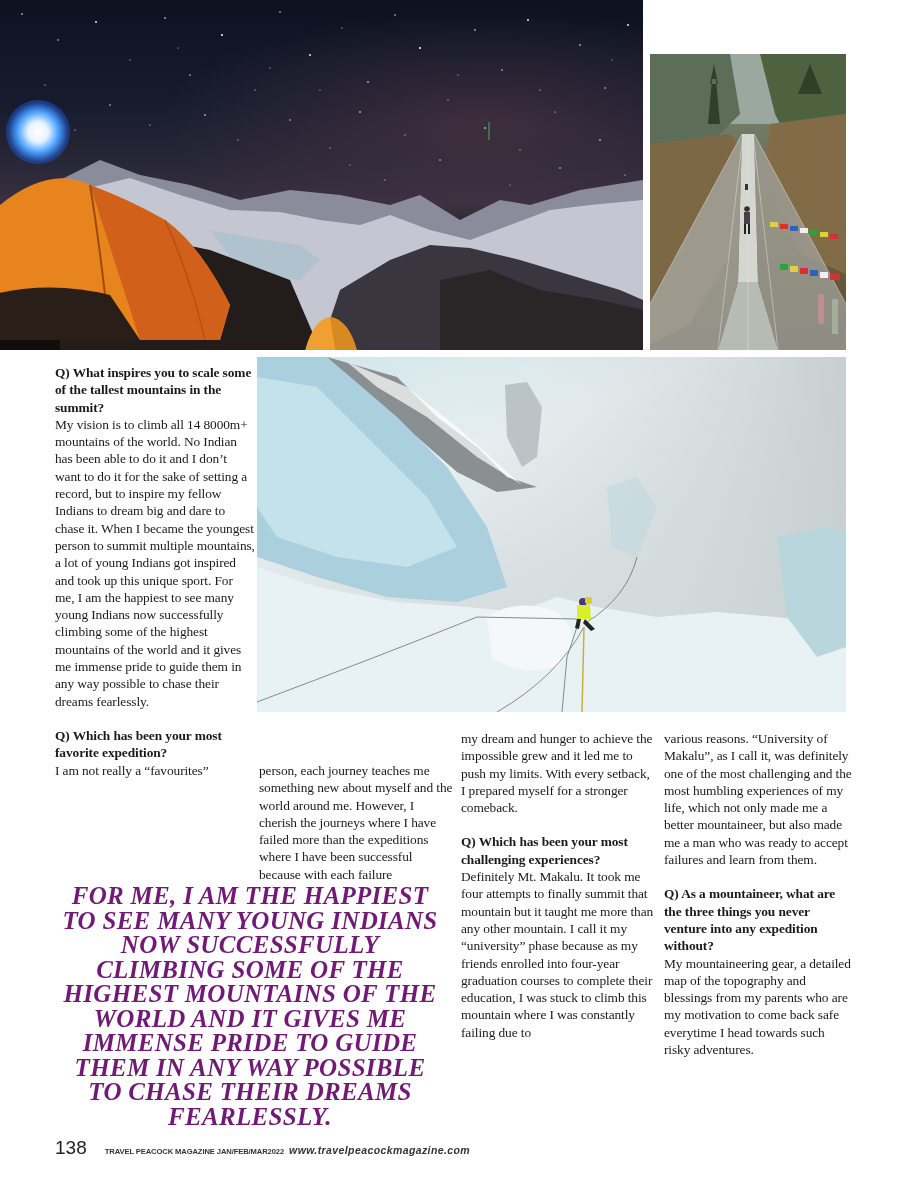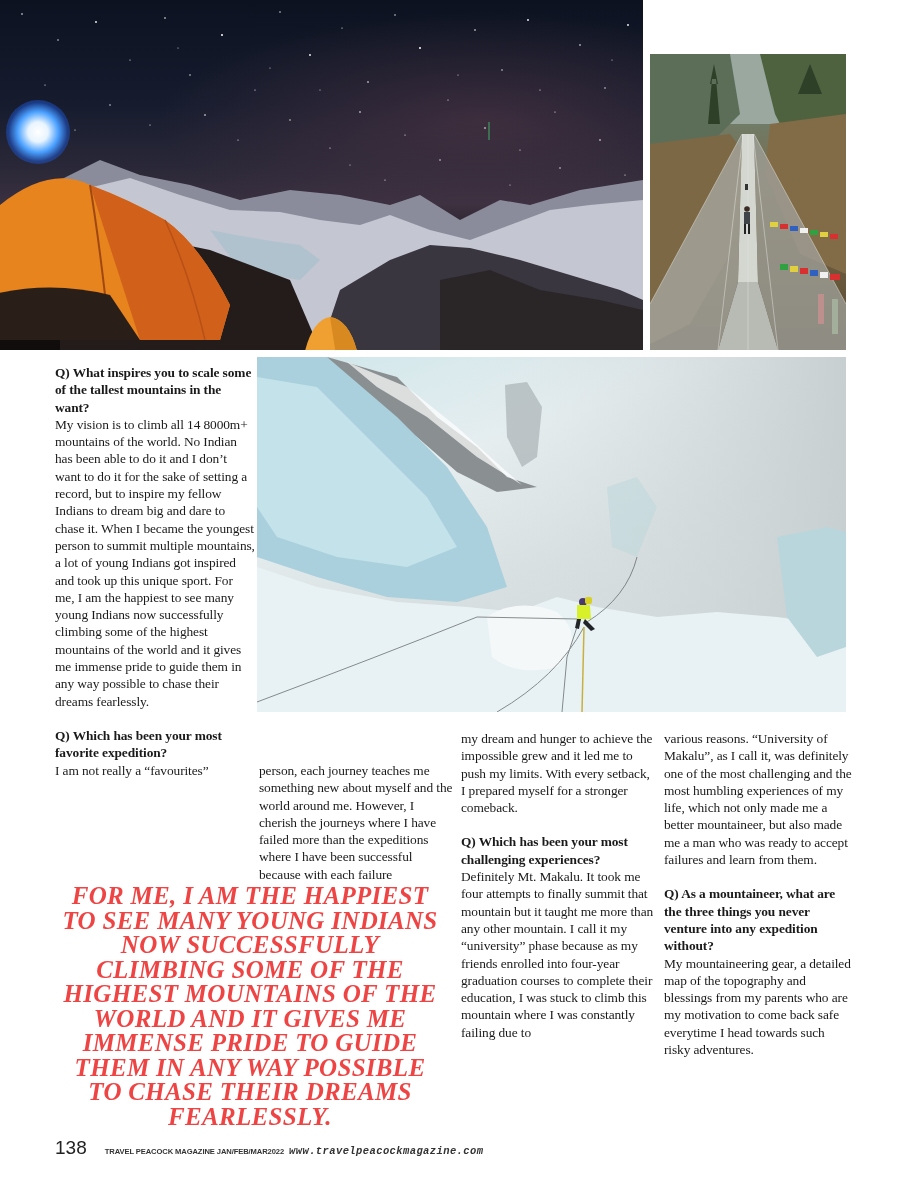--- a/index.html
+++ b/index.html
@@ -33,27 +33,27 @@
   .col .gap { height: 17px; }
 
   #col-1 { left: 55px; top: 364px; width: 200px; }
   #col-2 { left: 259px; top: 762px; width: 195px; }
   #col-3 { left: 461px; top: 730px; width: 195px; }
   #col-4 { left: 664px; top: 730px; width: 190px; }
 
   
   #pull-quote { position: absolute; left: 55px; top: 884px; width: 390px; text-align: center;
     font-family: "Liberation Serif", "DejaVu Serif", serif; font-style: italic; font-weight: bold;
-    font-size: 25px; line-height: 24.5px; letter-spacing: 0.3px; color: #ef4444; text-transform: uppercase; }
+    font-size: 25px; line-height: 24.5px; letter-spacing: 0.3px; color: #701a75; text-transform: uppercase; }
 
   
   #footer { position: absolute; left: 55px; top: 1137px; height: 24px; display: flex; align-items: baseline; white-space: nowrap; }
   #page-number { font-family: "Liberation Sans", "DejaVu Sans", sans-serif; font-size: 19px; color: #222; margin-right: 18px; }
   #footer-mag { font-family: "Liberation Sans", "DejaVu Sans", sans-serif; font-size: 7.6px; font-weight: bold; color: #333; letter-spacing: -0.1px; margin-right: 5px; }
-  #footer-url { font-family: Liberation Mono, monospace; font-style: italic; font-weight: bold; font-size: 10.5px; color: #333; letter-spacing: 0.4px; }
+  #footer-url { font-family: Liberation Sans, sans-serif; font-style: italic; font-weight: bold; font-size: 10.5px; color: #333; letter-spacing: 0.4px; }
 </style>
 </head>
 <body>
 
 <div class="photo" id="photo-night" title="Orange tents at a mountain camp under a starry night sky with a bright headlamp">
   <svg class="stars" width="643" height="350" viewBox="0 0 643 350">
     <defs>
       <radialGradient id="haze" cx="0.75" cy="0.55" r="0.5">
         <stop offset="0" stop-color="#5a3a48" stop-opacity="0.55"></stop>
         <stop offset="1" stop-color="#5a3a48" stop-opacity="0"></stop>
@@ -214,21 +214,21 @@
 
     <circle cx="326" cy="245" r="4" fill="#4a3870"></circle>
     <rect x="328" y="240" width="7" height="7" rx="2" fill="#d8d020"></rect>
     <path d="M320 248 L333 248 L334 262 L320 262 Z" fill="#d8f02a"></path>
     <path d="M328 262 L338 272 L334 274 L326 266 Z" fill="#202428"></path>
     <path d="M320 262 L324 262 L322 272 L318 271 Z" fill="#202428"></path>
   </svg>
 </div>
 
 <div class="col" id="col-1">
-  <p class="q">Q) What inspires you to scale some of the tallest mountains in the want?</p>
+  <p class="q">Q) What inspires you to scale some of the tallest mountains in the summit?</p>
   <p>My vision is to climb all 14 8000m+ mountains of the world. No Indian has been able to do it and I don’t want to do it for the sake of setting a record, but to inspire my fellow Indians to dream big and dare to chase it. When I became the youngest person to summit multiple mountains, a lot of young Indians got inspired and took up this unique sport. For me, I am the happiest to see many young Indians now successfully climbing some of the highest mountains of the world and it gives me immense pride to guide them in any way possible to chase their dreams fearlessly.</p>
   <div class="gap"></div>
   <p class="q">Q) Which has been your most favorite expedition?</p>
   <p>I am not really a “favourites”</p>
 </div>
 
 <div class="col" id="col-2">
   <p>person, each journey teaches me something new about myself and the world around me. However, I cherish the journeys where I have failed more than the expeditions where I have been successful because with each failure</p>
 </div>
 

